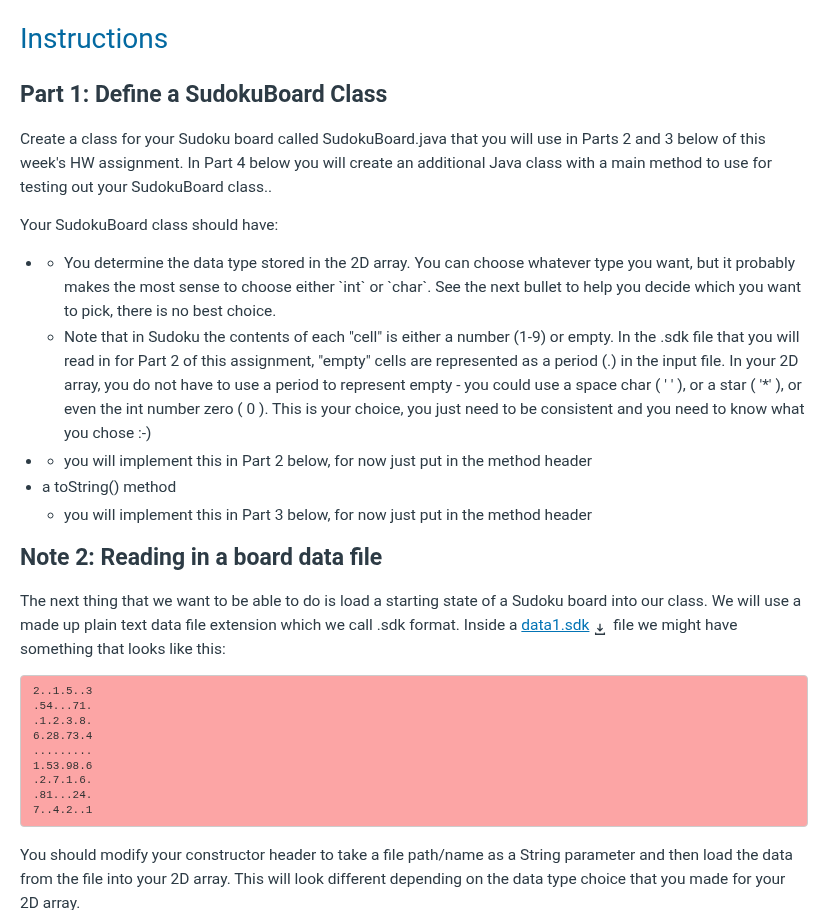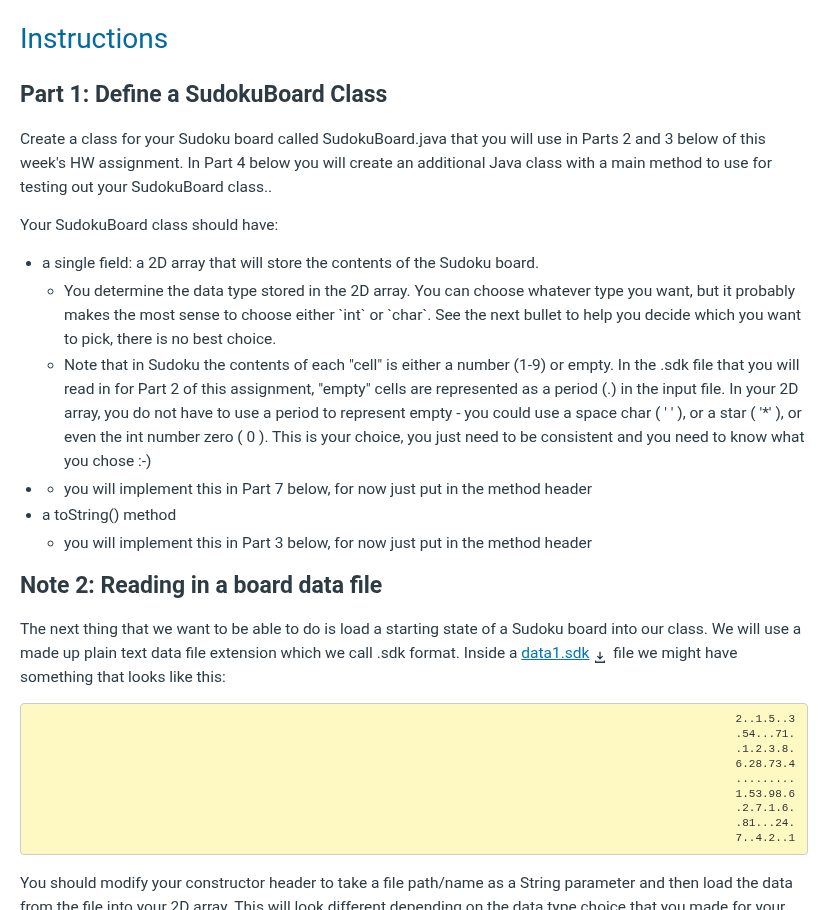--- a/index.html
+++ b/index.html
@@ -62,55 +62,53 @@
       margin-right: 2px;
     }
     .download-icon svg {
       width: 14px;
       height: 14px;
       stroke: #2d3b45;
       fill: none;
       stroke-width: 1.5;
     }
     pre {
-      background: #fef9c3;
+      background: #fca5a5;
       border: 1px solid #cccccc;
       border-radius: 4px;
       padding: 8px 12px;
       font-family: "Courier New", Courier, monospace;
       font-size: 11px;
       line-height: 1.35;
       color: #333333;
       margin-bottom: 16px;
       white-space: pre;
-      text-align: right;
     }
   </style>
 </head>
 <body>
 
 <h1>Instructions</h1>
 
 <h2>Part 1: Define a SudokuBoard Class</h2>
 
 <p>Create a class for your Sudoku board called SudokuBoard.java that you will use in Parts 2 and 3 below of this week's HW assignment. In Part 4 below you will create an additional Java class with a main method to use for testing out your SudokuBoard class..</p>
 
 <p>Your SudokuBoard class should have:</p>
 
 <ul>
   <li>
-    <span>a single field: a 2D array that will store the contents of the Sudoku board.</span>
     <ul>
       <li>You determine the data type stored in the 2D array. You can choose whatever type you want, but it probably makes the most sense to choose either `int` or `char`. See the next bullet to help you decide which you want to pick, there is no best choice.</li>
       <li>Note that in Sudoku the contents of each "cell" is either a number (1-9) or empty. In the .sdk file that you will read in for Part 2 of this assignment, "empty" cells are represented as a period (.) in the input file. In your 2D array, you do not have to use a period to represent empty - you could use a space char ( ' ' ), or a star ( '*' ), or even the int number zero ( 0 ). This is your choice, you just need to be consistent and you need to know what you chose :-)</li>
     </ul>
   </li>
   <li>
     <ul>
-      <li>you will implement this in Part 7 below, for now just put in the method header</li>
+      <li>you will implement this in Part 2 below, for now just put in the method header</li>
     </ul>
   </li>
   <li>
     <span>a toString() method</span>
     <ul>
       <li>you will implement this in Part 3 below, for now just put in the method header</li>
     </ul>
   </li>
 </ul>
 

